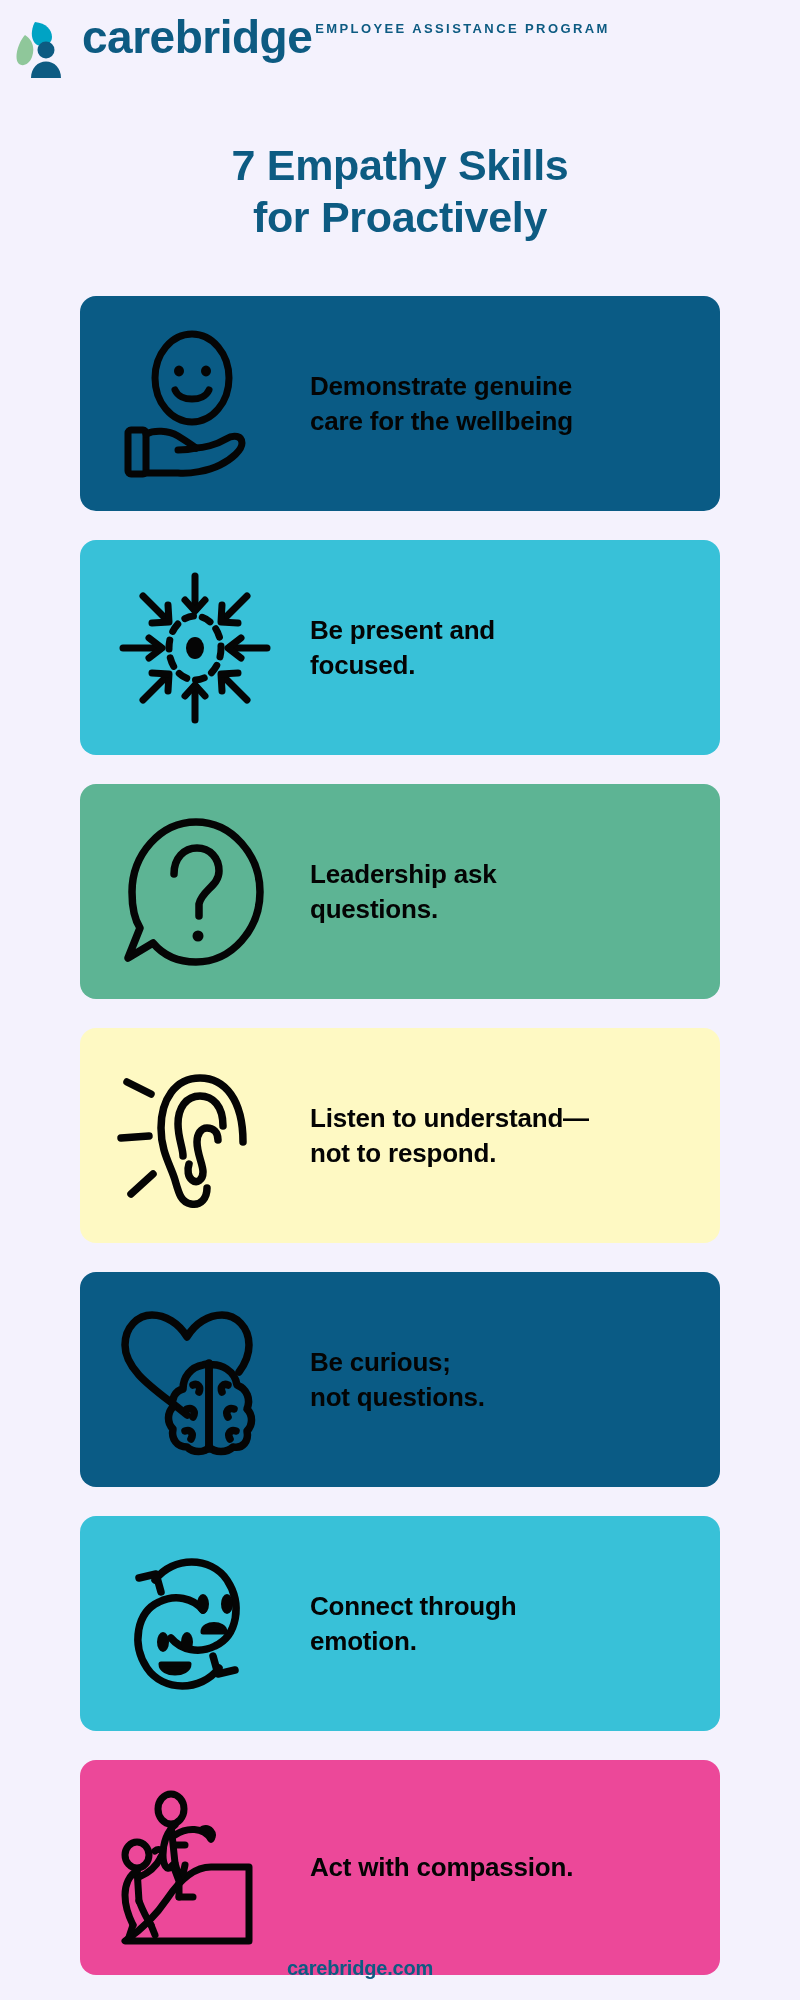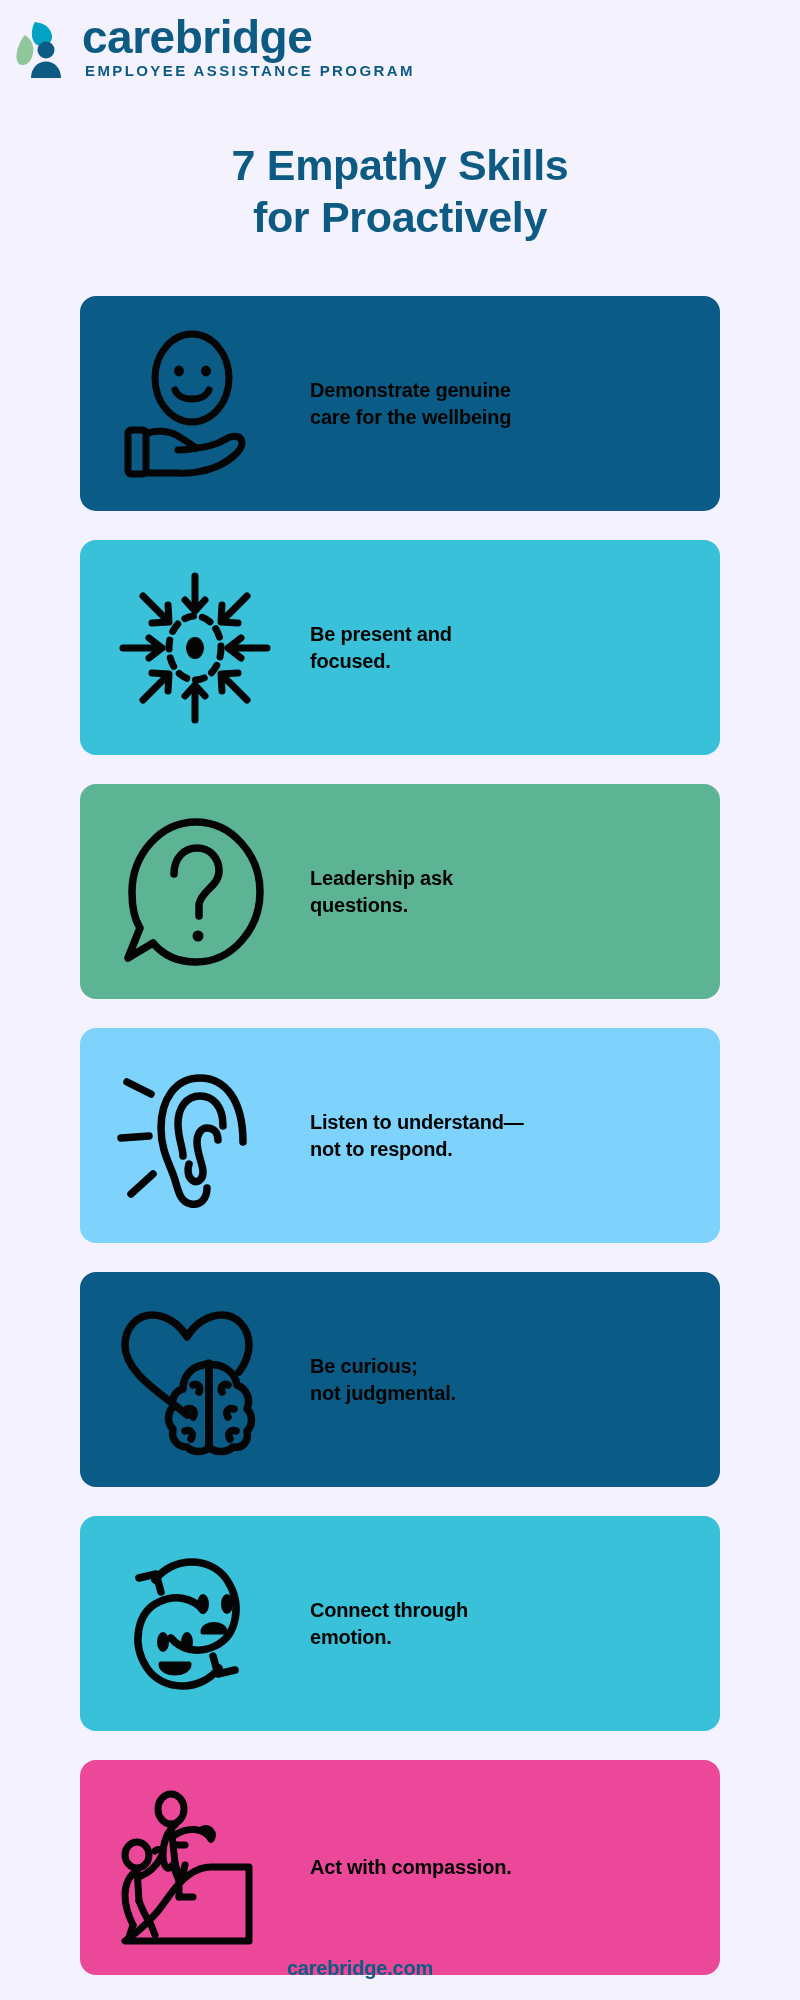--- a/index.html
+++ b/index.html
@@ -25,35 +25,34 @@
   }
   .logo-mark {
     width: 56px;
     height: 62px;
     flex: none;
     margin-top: 2px;
   }
   .logo-text-wrap {
     margin-left: 10px;
     display: flex;
-    flex-direction: column;
   }
   .logo-word {
     font-size: 46px;
     font-weight: 700;
     color: #0d5b82;
     letter-spacing: -0.5px;
     line-height: 1.02;
   }
   .logo-tag {
-    font-size: 15px;
+    font-size: 13px;
     font-weight: 700;
     color: #0d5b82;
     letter-spacing: 2.4px;
-    margin-top: 1px;
+    margin-top: 7px;
     margin-left: 3px;
   }
 
   
   .title {
     position: absolute;
     top: 110px;
     left: 0;
     width: 800px;
     text-align: center;
@@ -89,21 +88,21 @@
     align-items: center;
     justify-content: center;
   }
   .card-icon svg {
     display: block;
   }
   .card-text {
     flex: 1;
     padding-right: 20px;
     color: #040404;
-    font-size: 20px;
+    font-size: 26px;
     font-weight: 700;
     line-height: 1.32;
     letter-spacing: -0.2px;
   }
   .card-text .ln { display: block; }
 
   
   .footer {
     position: absolute;
     top: 1957px;
@@ -208,21 +207,21 @@
           <circle cx="80" cy="124" r="5.5" fill="#050505" stroke="none"></circle>
         </g>
       </svg>
     </div>
     <div class="card-text">
       <span class="ln">Leadership ask</span>
       <span class="ln">questions.</span>
     </div>
   </div>
 
-  <div class="card" style="background:#7dd3fc">
+  <div class="card" style="background:#fef9c3">
     <div class="card-icon">
       <svg width="160" height="160" viewBox="0 0 160 160">
         <g fill="none" stroke="#050505" stroke-width="7.5" stroke-linecap="round" stroke-linejoin="round">
           <path d="M128 86 C128 44 110 22 85 22 C60 22 46 44 46 72 C46 96 56 110 60 124 C64 138 66 146 76 148 C86 150 92 142 92 132"></path>
           <path d="M108 70 C108 50 98 40 85 40 C71 40 63 52 63 68 C63 82 68 92 68 100"></path>
           <path d="M103 84 C103 76 98 72 92 72 C86 72 82 78 82 86 C82 98 88 108 88 116 C88 124 82 128 77 124 C73 121 72 114 74 108"></path>
           <path d="M12 26 L36 38"></path>
           <path d="M6 82 L34 80"></path>
           <path d="M16 138 L38 118"></path>
         </g>
@@ -246,21 +245,21 @@
           <path d="M74 112 C80 110 83 115 80 120"></path>
           <path d="M72 134 C78 132 81 137 78 142"></path>
           <path d="M115 88 C110 86 107 90 109 95"></path>
           <path d="M121 112 C115 110 112 115 115 120"></path>
           <path d="M123 134 C117 132 114 137 117 142"></path>
         </g>
       </svg>
     </div>
     <div class="card-text">
       <span class="ln">Be curious;</span>
-      <span class="ln">not judgmental.</span>
+      <span class="ln">not questions.</span>
     </div>
   </div>
 
   <div class="card" style="background:#38c1d8">
     <div class="card-icon">
       <svg width="160" height="160" viewBox="0 0 160 160">
         <g fill="none" stroke="#050505" stroke-width="7.5" stroke-linecap="round" stroke-linejoin="round">
 
           <path d="M40 36 C58 12 96 12 112 36 C128 60 122 92 100 102 C84 110 66 106 56 94"></path>
           <path d="M24 34 L41 30 L46 48"></path>

